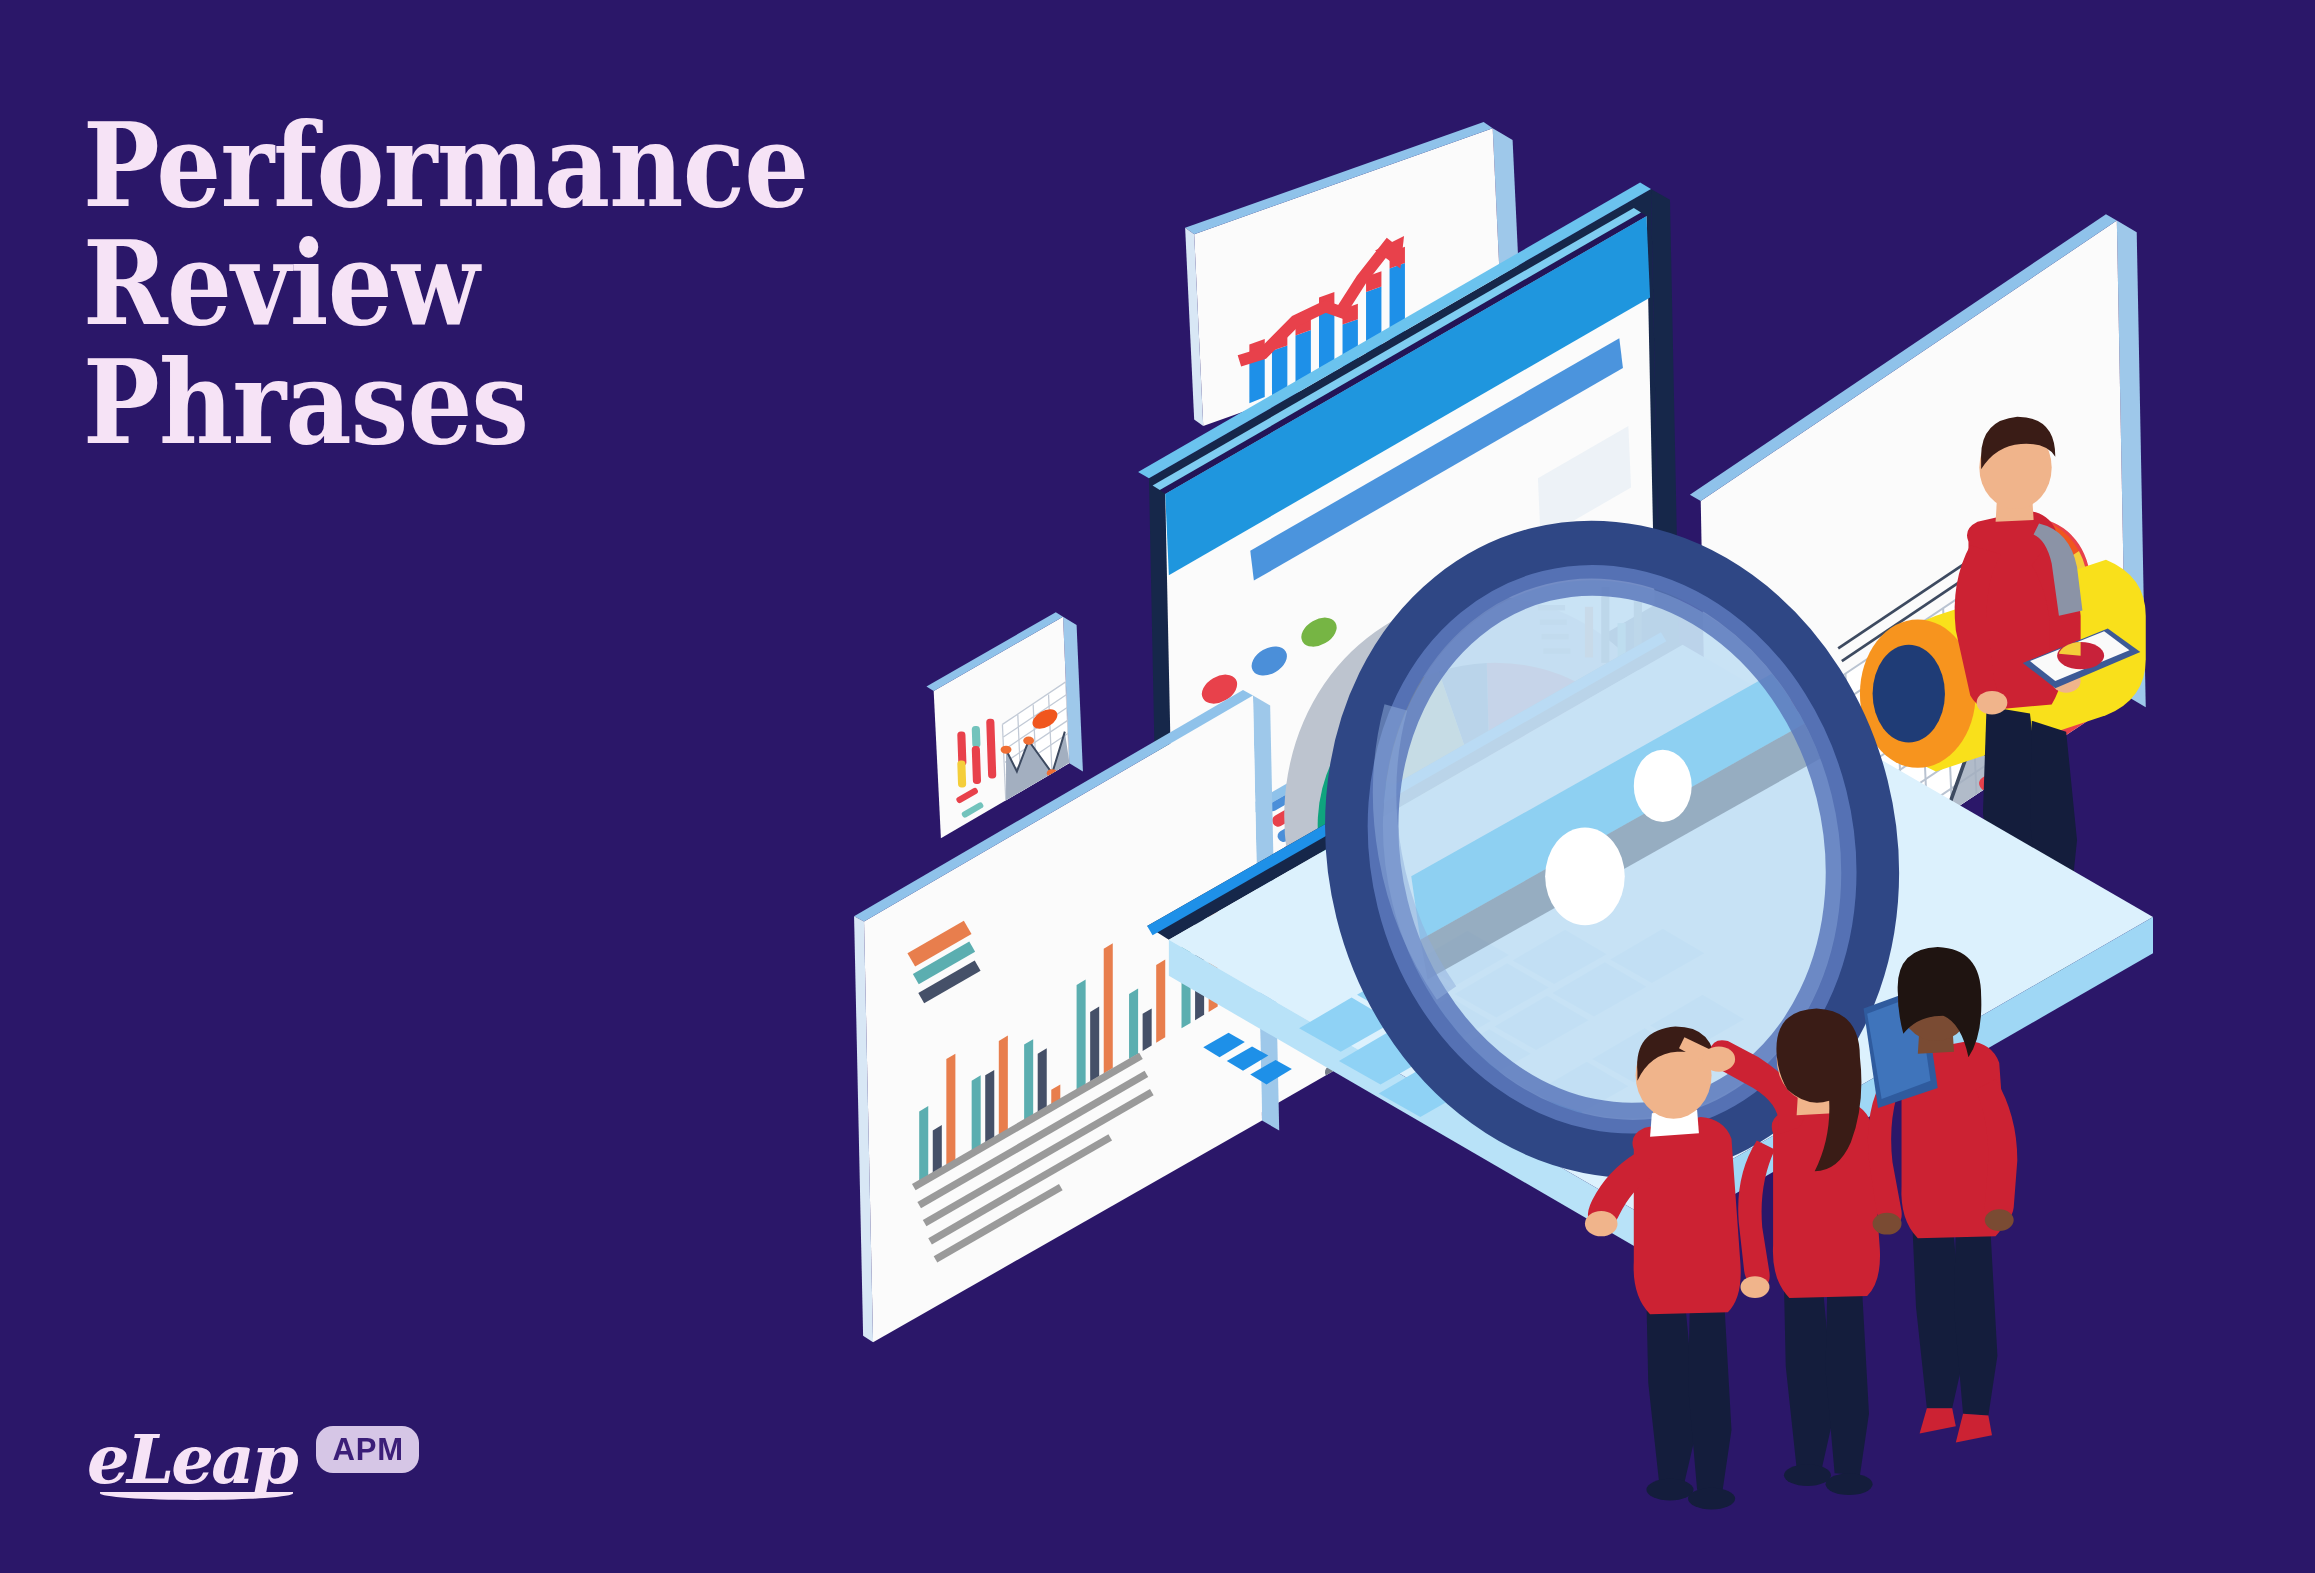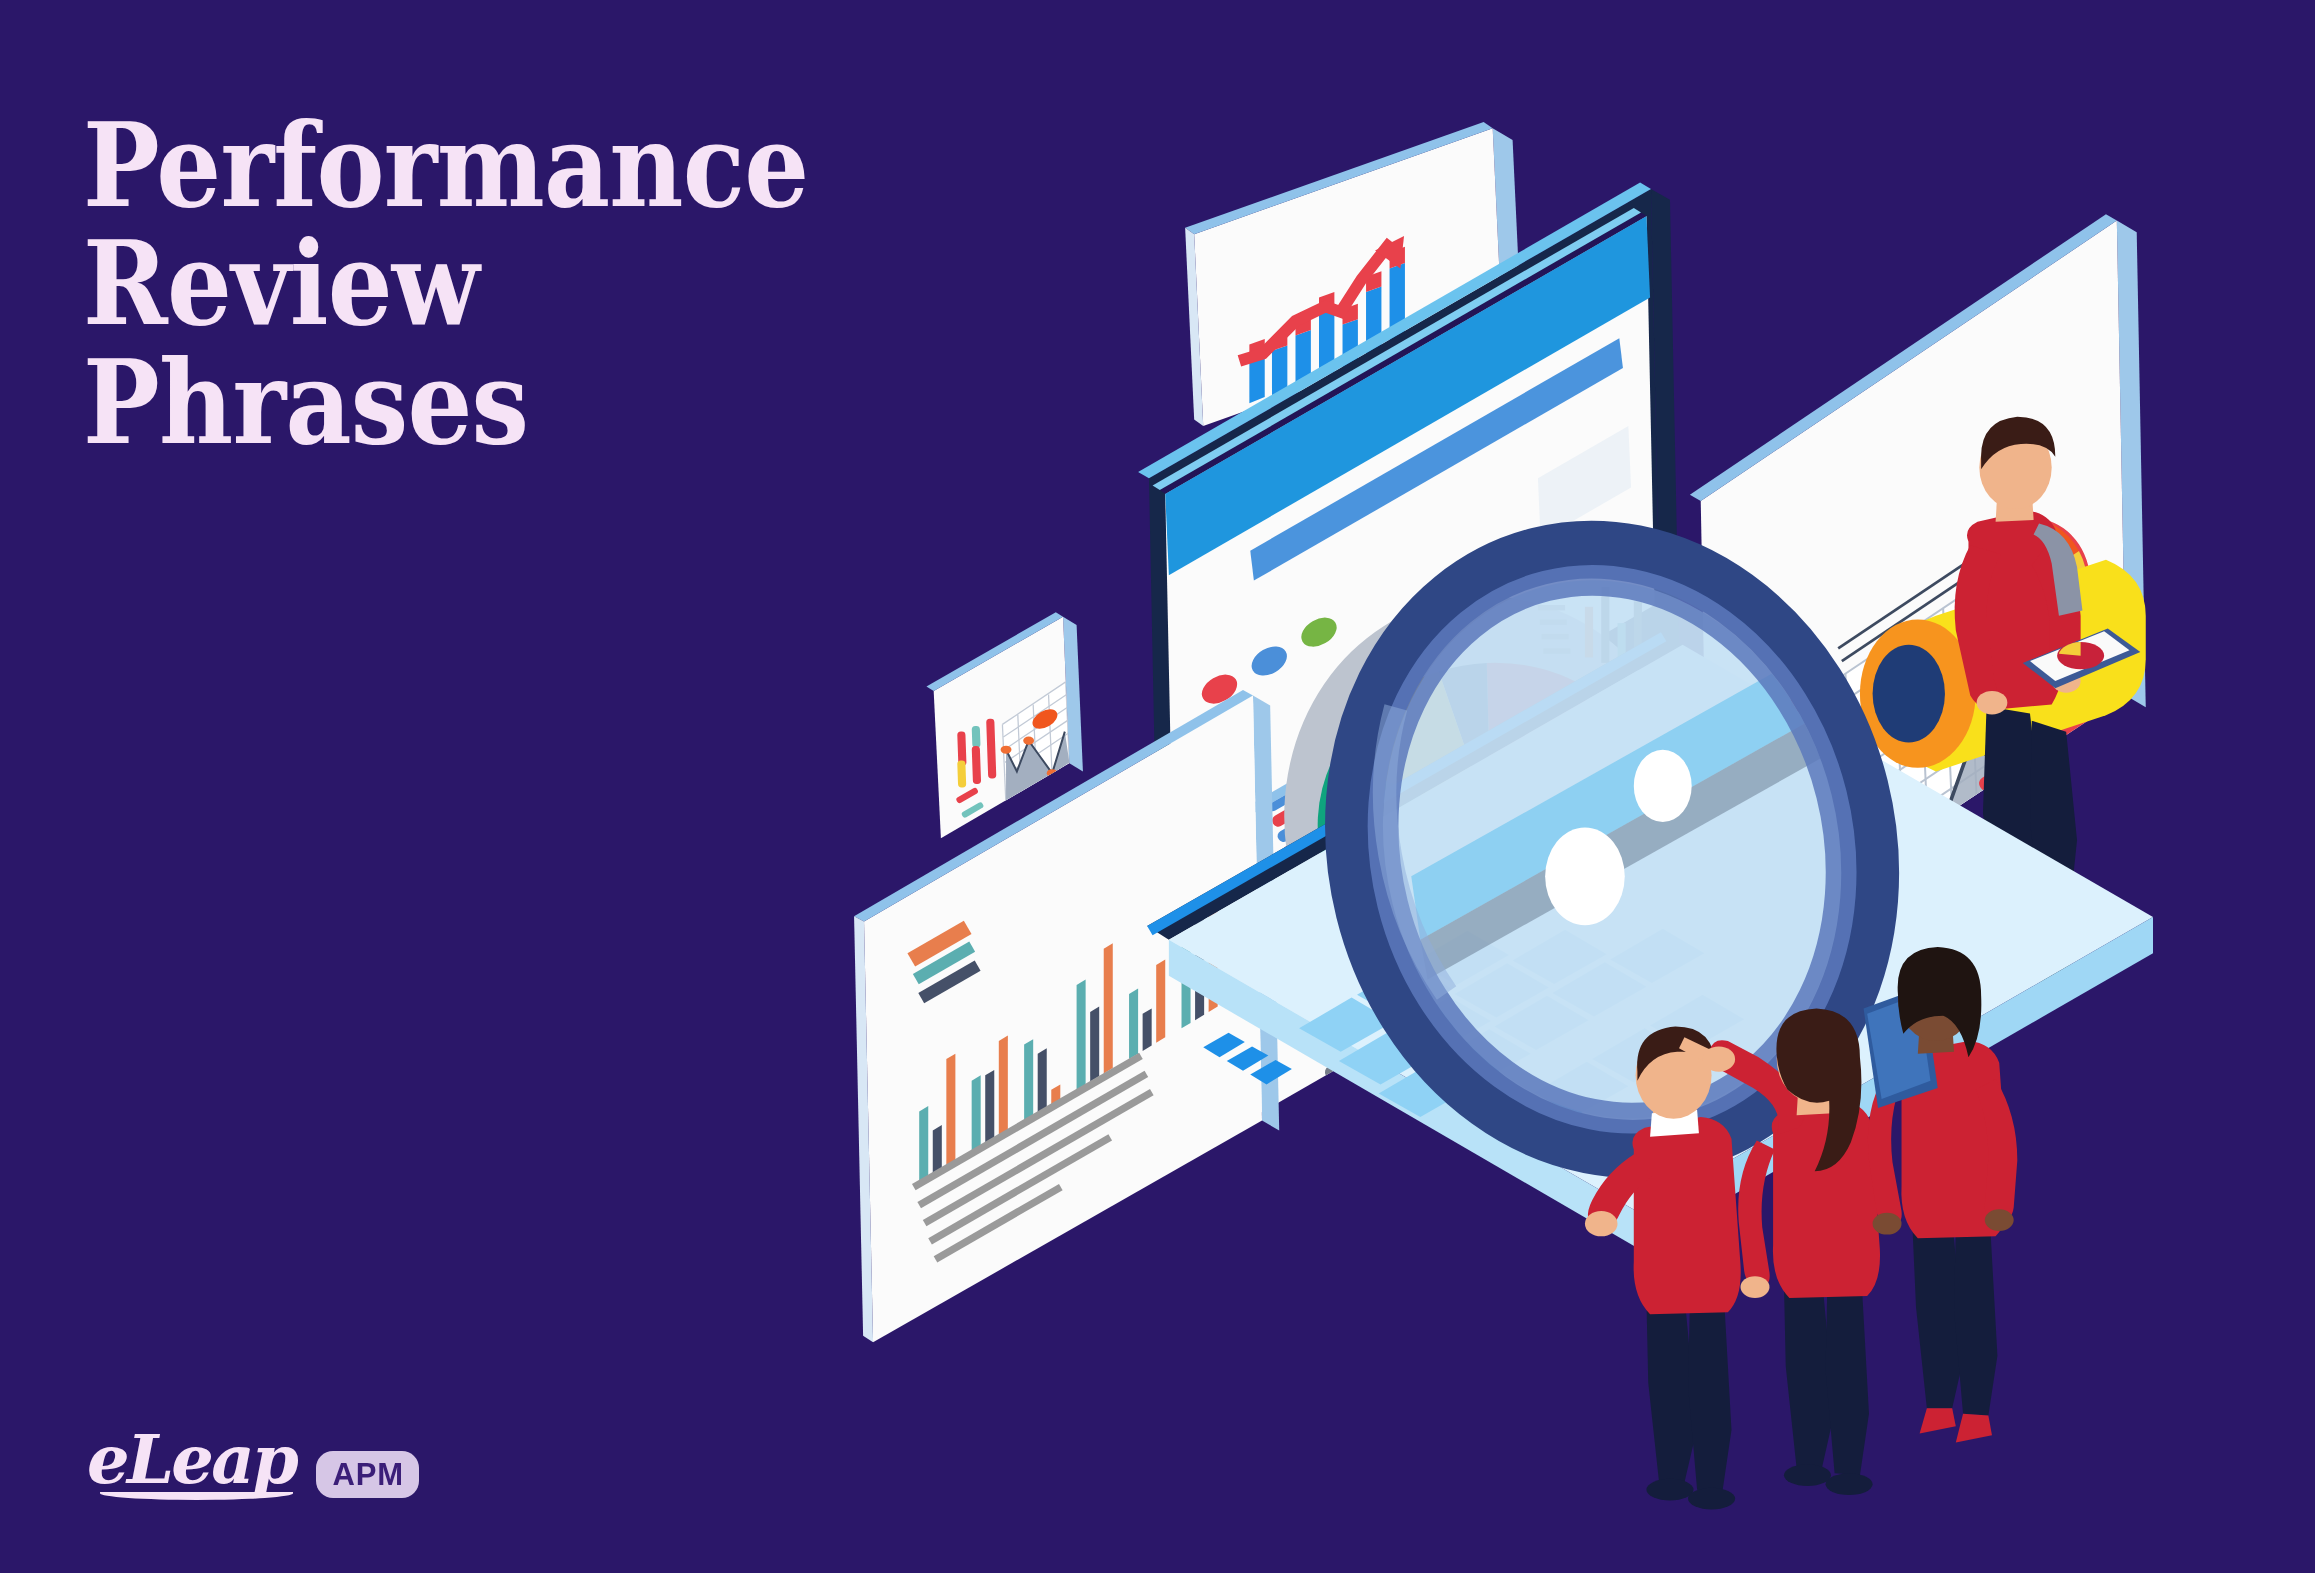--- a/index.html
+++ b/index.html
@@ -15,21 +15,21 @@
     line-height:1.02;
     letter-spacing:-0.9px;
     color:#F6E3F6;
     transform:scaleX(0.88);
     transform-origin:left top;
     white-space:pre-line;
     user-select:none;
   }
 
   
-  #logo{position:absolute;left:87px;top:1418px;display:flex;align-items:flex-end;gap:20px;}
+  #logo{position:absolute;left:87px;top:1418px;display:flex;align-items:flex-start;gap:20px;}
   #logo-wordmark{
     font-family:"DejaVu Serif",serif;
     font-style:italic;font-weight:bold;font-size:67px;
     color:#F6E3F6;letter-spacing:-2.7px;line-height:1;
     position:relative;padding-bottom:5.4px;
   }
   #logo-wordmark::after{
     content:"";position:absolute;left:12.7px;right:3.6px;bottom:-1.8px;height:8.1px;
     background:#F6E3F6;border-radius:0 0 60% 60%/0 0 100% 100%;
   }

